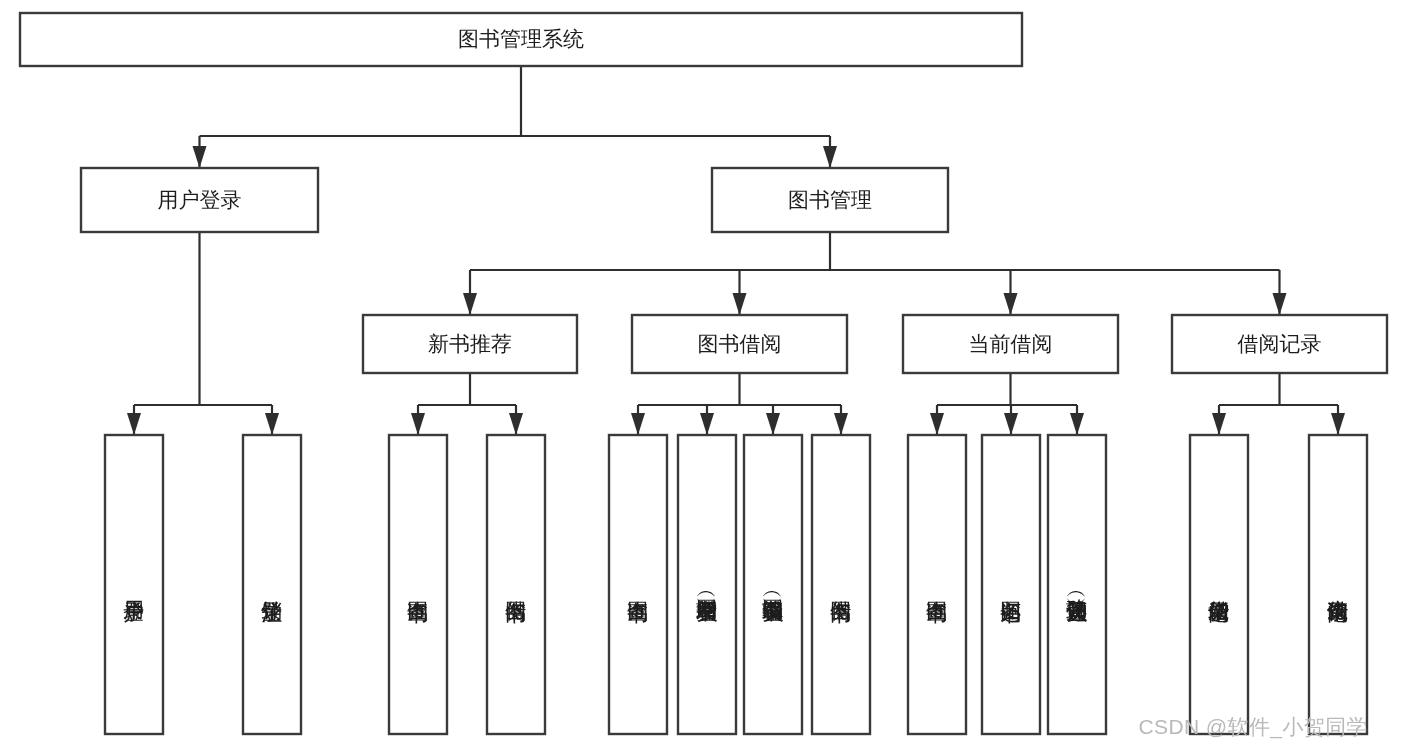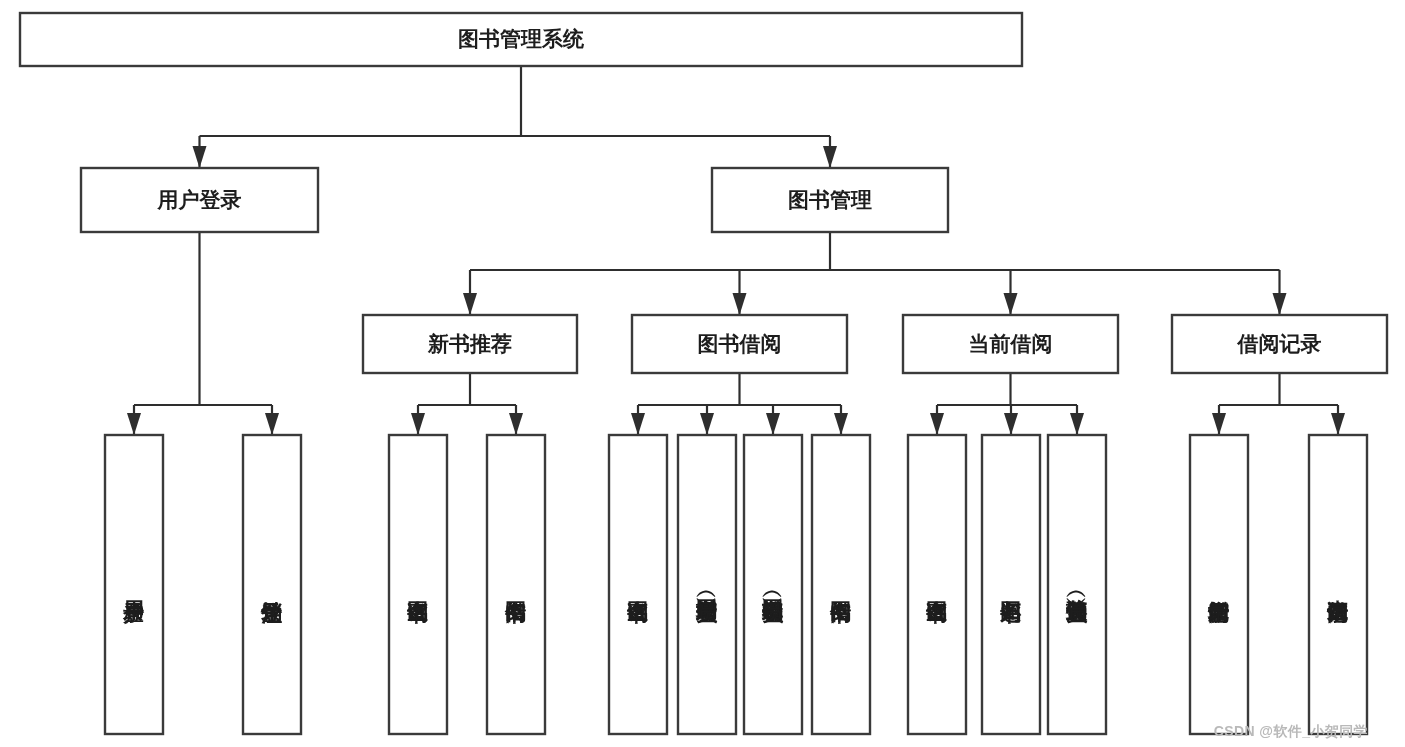--- a/index.html
+++ b/index.html
@@ -11,21 +11,20 @@
     width: 1405px;
     height: 747px;
     font-family: "Liberation Sans", "DejaVu Sans", sans-serif;
     overflow: hidden;
   }
   #diagram-root {
     position: relative;
     width: 1378px;
     height: 747px;
     background: #ffffff;
-    font-weight: bold;
   }
   svg#flow-svg {
     position: absolute;
     left: 0;
     top: 0;
     width: 1405px;
     height: 747px;
     display: block;
   }
   .node-box {
@@ -64,21 +63,21 @@
     display: flex;
     align-items: center;
     justify-content: center;
     pointer-events: none;
   }
   .watermark {
     position: absolute;
     right: 10px;
     bottom: 6px;
     font-family: "Liberation Sans", "DejaVu Sans", sans-serif;
-    font-size: 14px;
+    font-size: 21px;
     color: #b9b9b9;
     letter-spacing: 0.4px;
     white-space: nowrap;
   }
 </style>
 </head>
 <body>
 
 <div id="diagram-root">
 

